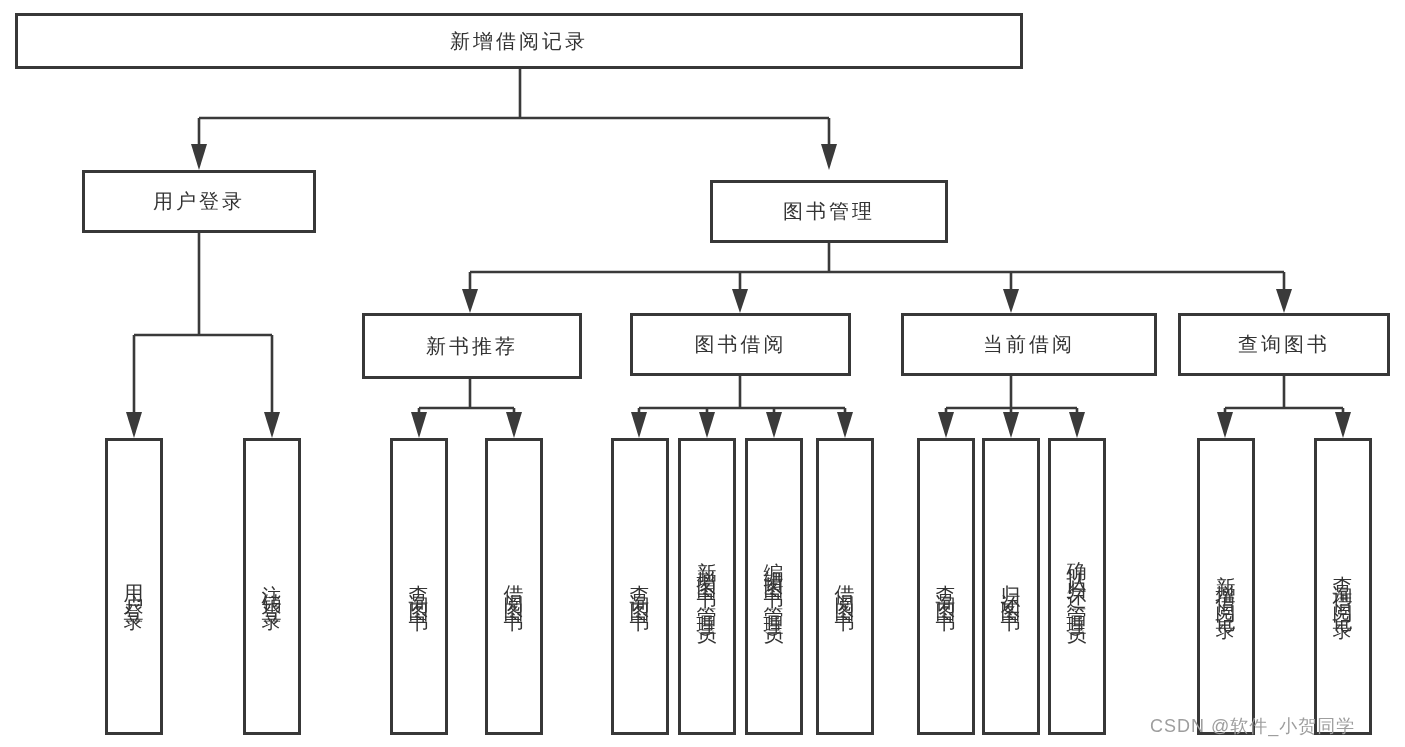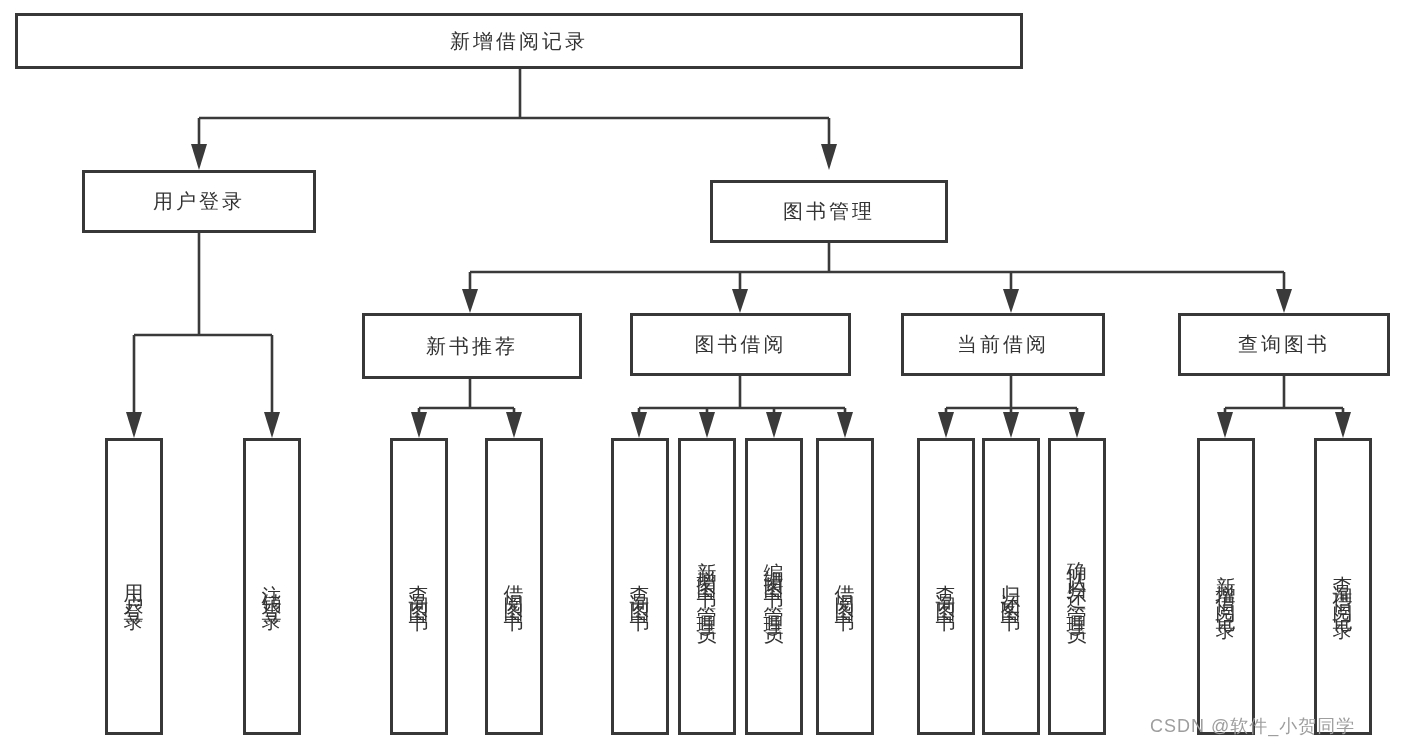--- a/index.html
+++ b/index.html
@@ -62,21 +62,21 @@
     white-space: nowrap;
     z-index: 2;
   }
 
   
   #n-root            { left: 15px;   top: 13px;  width: 1008px; height: 56px; }
   #n-user-login      { left: 82px;   top: 170px; width: 234px;  height: 63px; }
   #n-book-mgmt       { left: 710px;  top: 180px; width: 238px;  height: 63px; }
   #n-new-book-rec    { left: 362px;  top: 313px; width: 220px;  height: 66px; }
   #n-book-borrow     { left: 630px;  top: 313px; width: 221px;  height: 63px; }
-  #n-current-borrow  { left: 901px;  top: 313px; width: 204px;  height: 63px; }
+  #n-current-borrow  { left: 901px;  top: 313px; width: 256px;  height: 63px; }
   #n-borrow-record   { left: 1178px; top: 313px; width: 212px;  height: 63px; }
 
   .leaf { top: 438px; height: 297px; width: 58px; }
   #l-user-login      { left: 105px;  }
   #l-logout          { left: 243px;  }
   #l-query-rec       { left: 390px;  }
   #l-borrow-rec      { left: 485px;  }
   #l-query-borrow    { left: 611px;  }
   #l-add-book        { left: 678px;  }
   #l-edit-book       { left: 745px;  }

